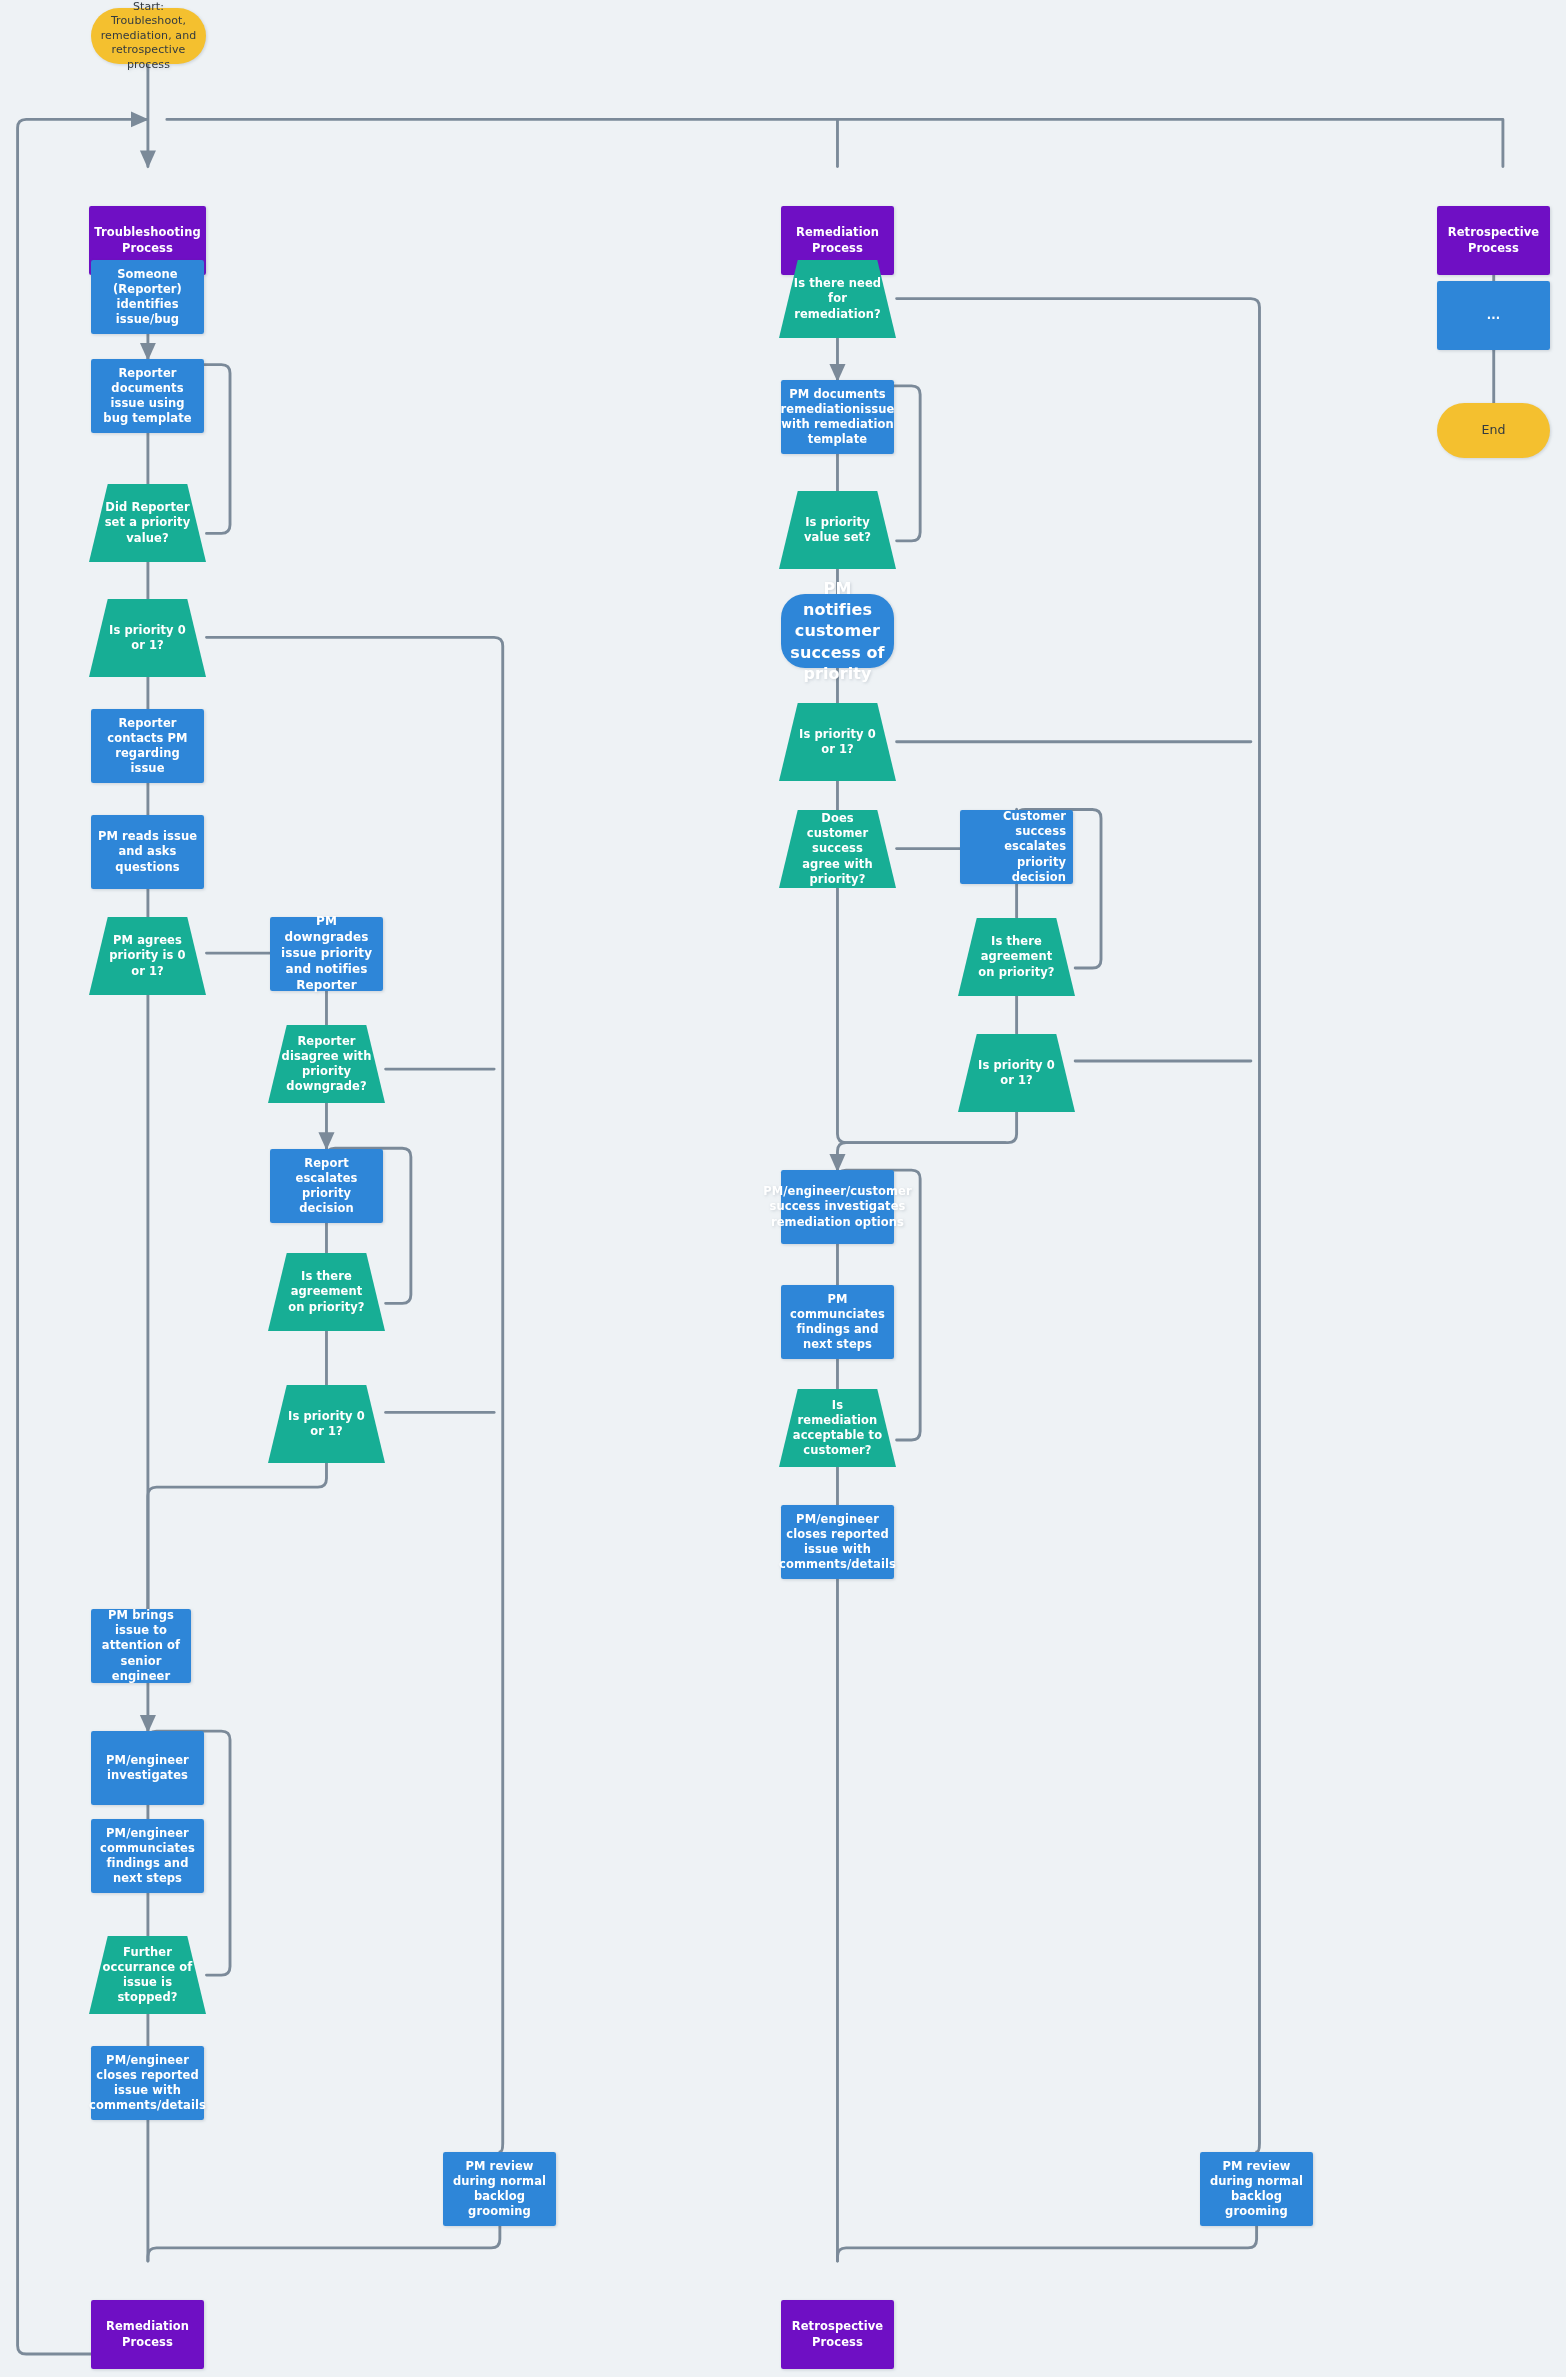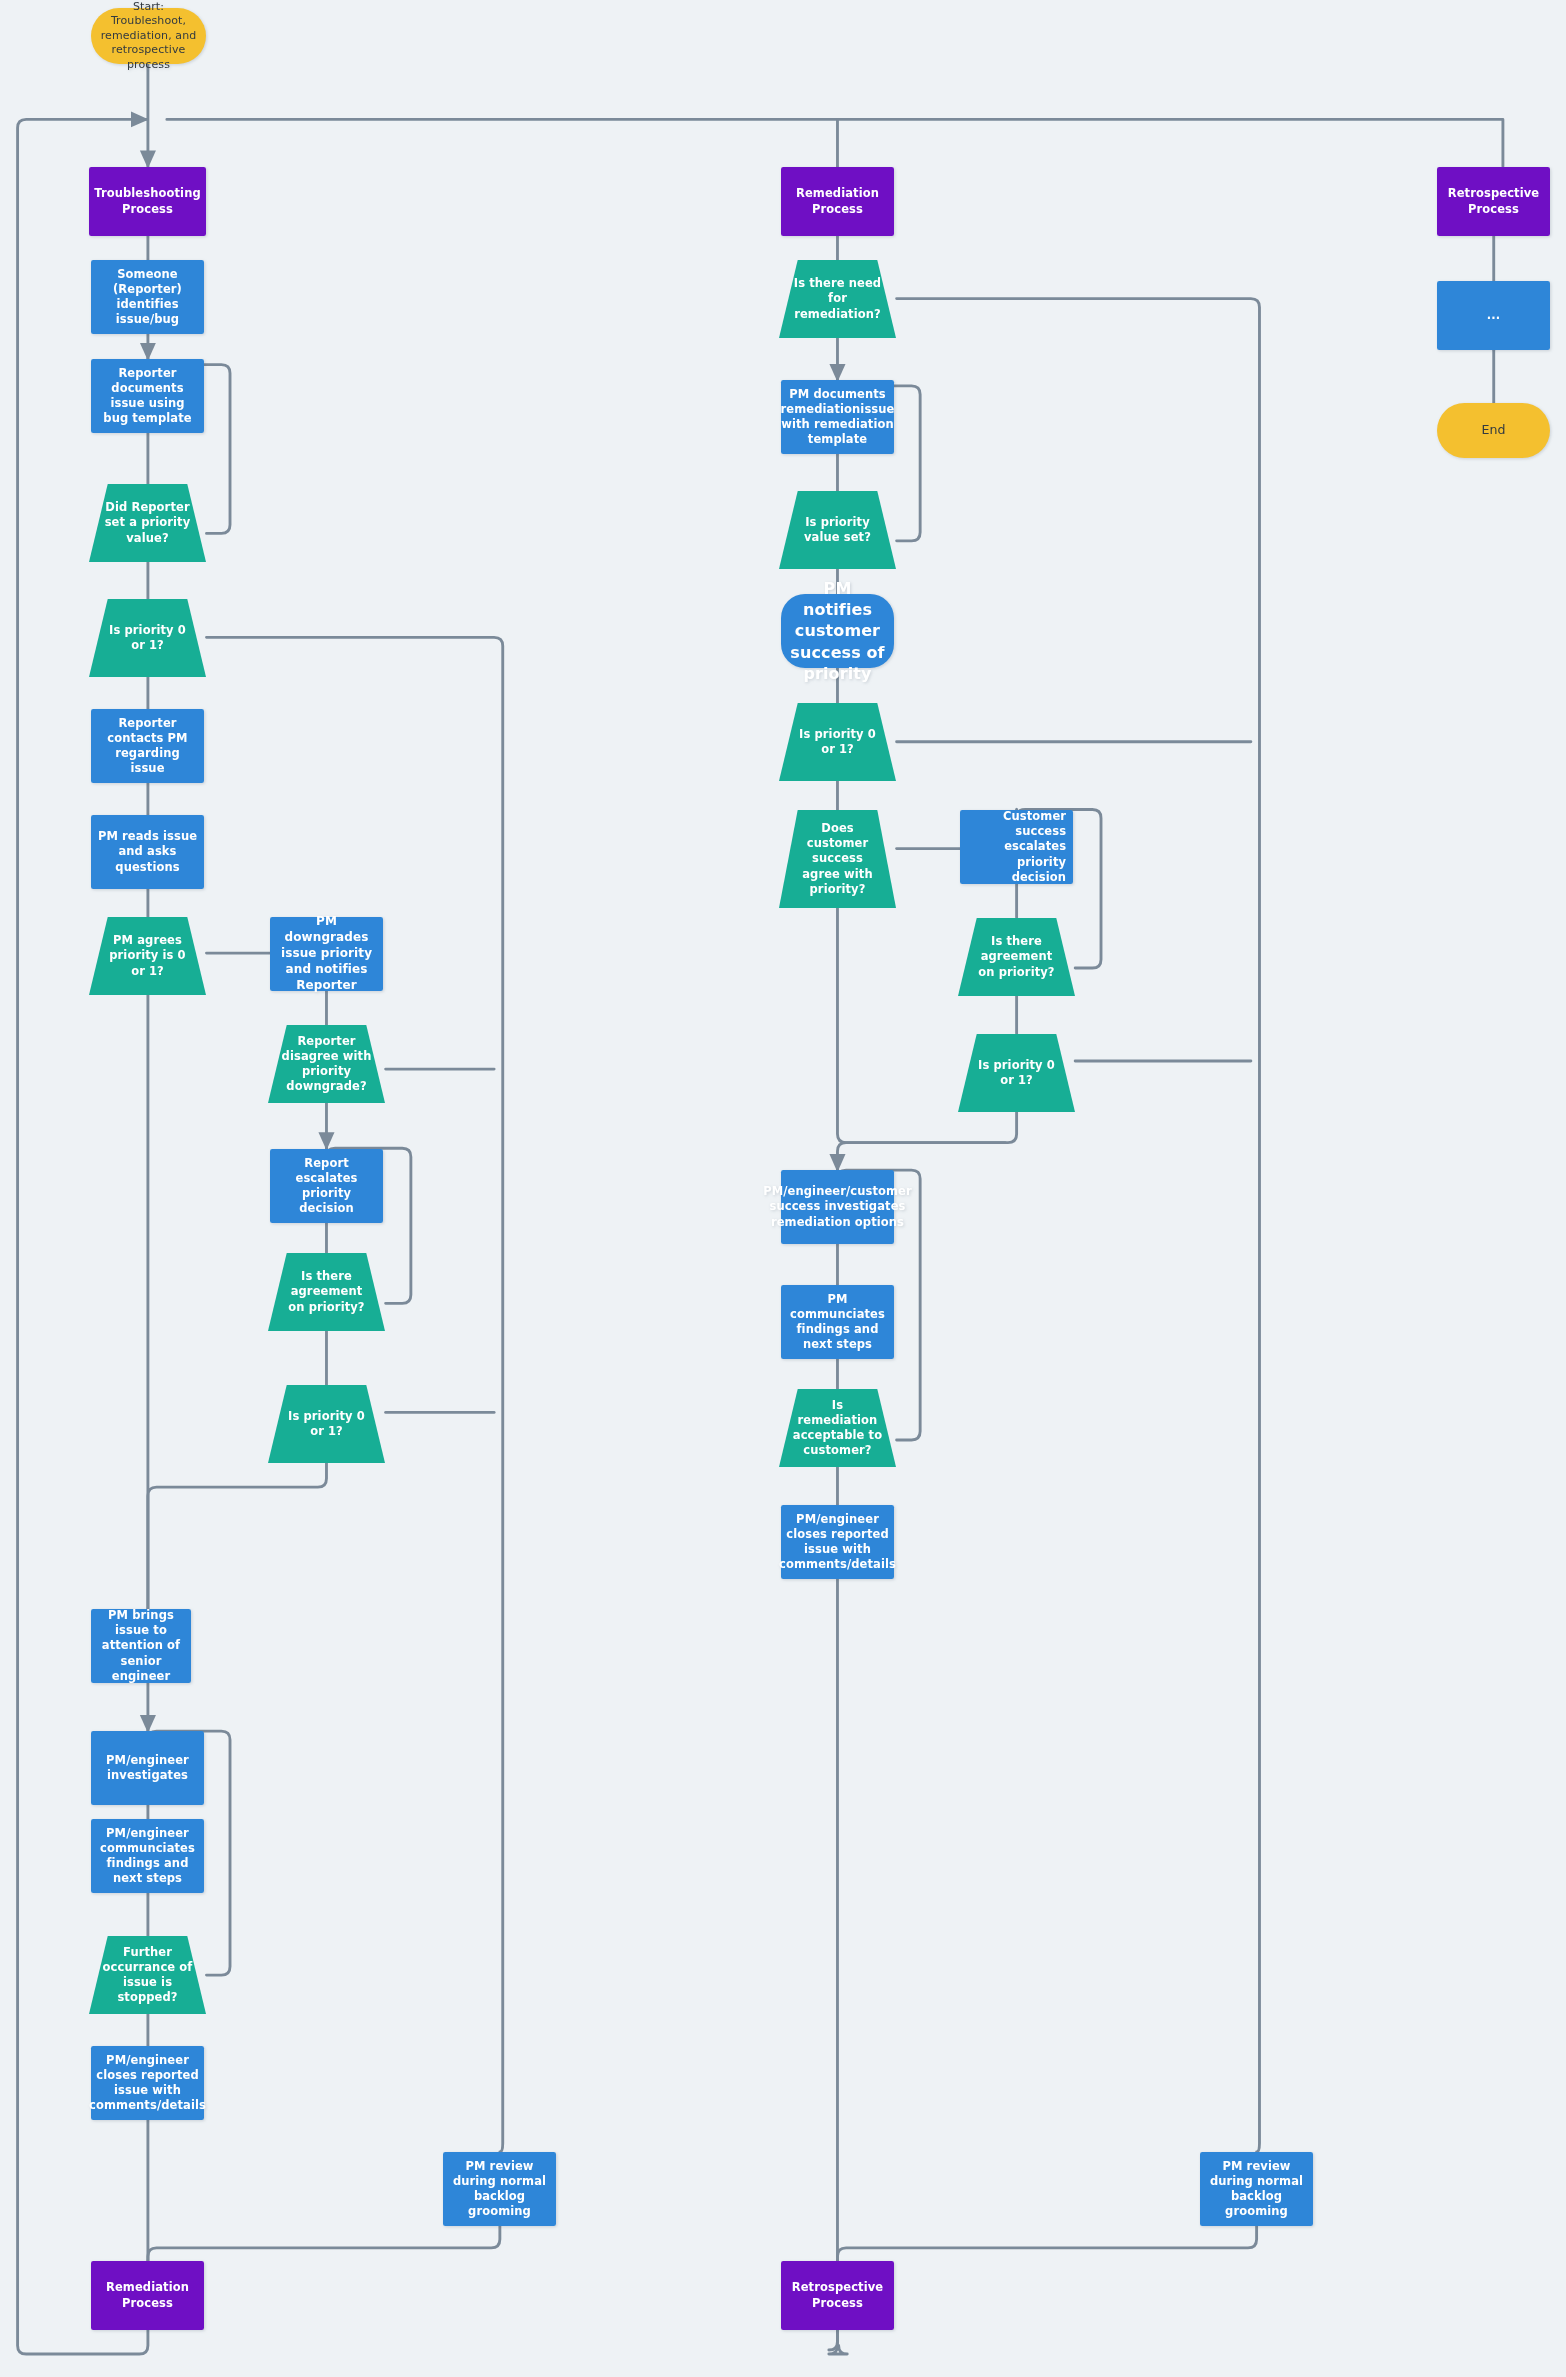--- a/index.html
+++ b/index.html
@@ -44,20 +44,21 @@
   
   .k-terminal {
     background: #f4c02f;
     color: #333a40;
     border-radius: 69px;
     font-weight: normal;
   }
   .k-phase {
     background: #6f0fc4;
     border-radius: 2.3px;
+    margin-top: 39px;
   }
   .k-process {
     background: #2e86d8;
     border-radius: 2.3px;
   }
   .k-decision {
     background: #17ae95;
     border-radius: 0;
     clip-path: polygon(16% 0%, 84% 0%, 100% 100%, 0% 100%);
     filter: drop-shadow(1.1px 1.7px 1.7px rgba(60,80,100,0.18));
@@ -216,21 +217,21 @@
       </div>
       <div class="node k-decision" style="left: 779px; top: 491px; width: 117px; height: 78px; font-size: 11.5px;">
         <span class="lbl">Is priority value set?</span>
       </div>
       <div class="node k-process" style="left: 781px; top: 594px; width: 113px; height: 74px; font-size: 16px; border-radius: 24px;">
         <span class="lbl">PM notifies customer success of priority</span>
       </div>
       <div class="node k-decision" style="left: 779px; top: 703px; width: 117px; height: 78px; font-size: 11.5px;">
         <span class="lbl">Is priority 0 or 1?</span>
       </div>
-      <div class="node k-decision" style="left: 779px; top: 810px; width: 117px; height: 98px; font-size: 11.5px; justify-content: center;">
+      <div class="node k-decision" style="left: 779px; top: 810px; width: 117px; height: 78px; font-size: 11.5px; justify-content: center;">
         <span class="lbl">Does customer success agree with priority?</span>
       </div>
       <div class="node k-process" style="left: 960px; top: 810px; width: 113px; height: 74px; font-size: 11.5px; text-align: right;">
         <span class="lbl">Customer success escalates priority decision</span>
       </div>
       <div class="node k-decision" style="left: 958px; top: 918px; width: 117px; height: 78px; font-size: 11.5px;">
         <span class="lbl">Is there agreement on priority?</span>
       </div>
       <div class="node k-decision" style="left: 958px; top: 1034px; width: 117px; height: 78px; font-size: 11.5px;">
         <span class="lbl">Is priority 0 or 1?</span>

